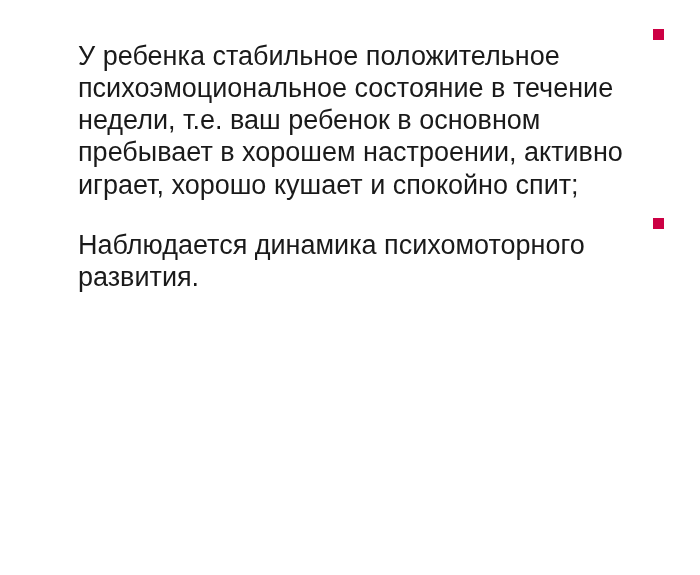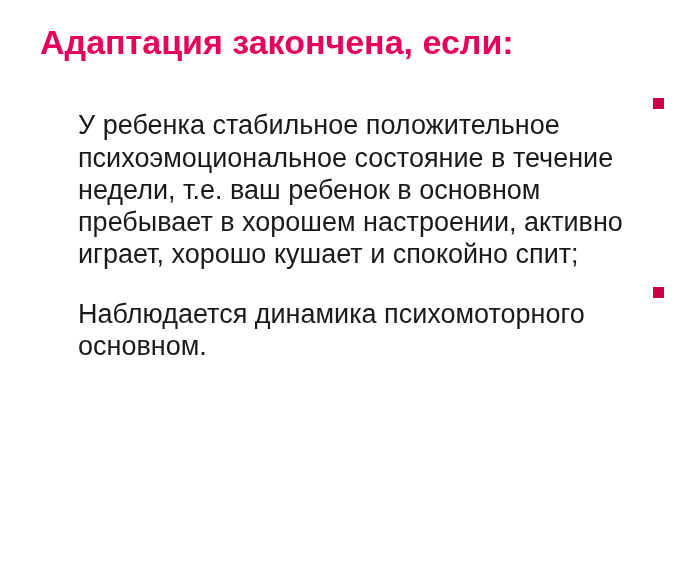--- a/index.html
+++ b/index.html
@@ -54,29 +54,28 @@
     line-height: 1.19;
     font-weight: normal;
     max-width: 600px;
   }
 </style>
 </head>
 <body>
 
 <div class="slide">
 
-  <div class="slide-title">Адаптация закончена, если:</div>
 
   <ul class="bullet-list">
 
     <li class="bullet-item">
       <span class="bullet-marker"></span>
       <span class="bullet-text">У ребенка стабильное положительное психоэмоциональное состояние в течение недели, т.е. ваш ребенок в основном пребывает в хорошем настроении, активно играет, хорошо кушает и спокойно спит;</span>
     </li>
 
 
     <li class="bullet-item">
       <span class="bullet-marker"></span>
-      <span class="bullet-text">Наблюдается динамика психомоторного основном.</span>
+      <span class="bullet-text">Наблюдается динамика психомоторного развития.</span>
     </li>
 
   </ul>
 </div>
 
 </body></html>

